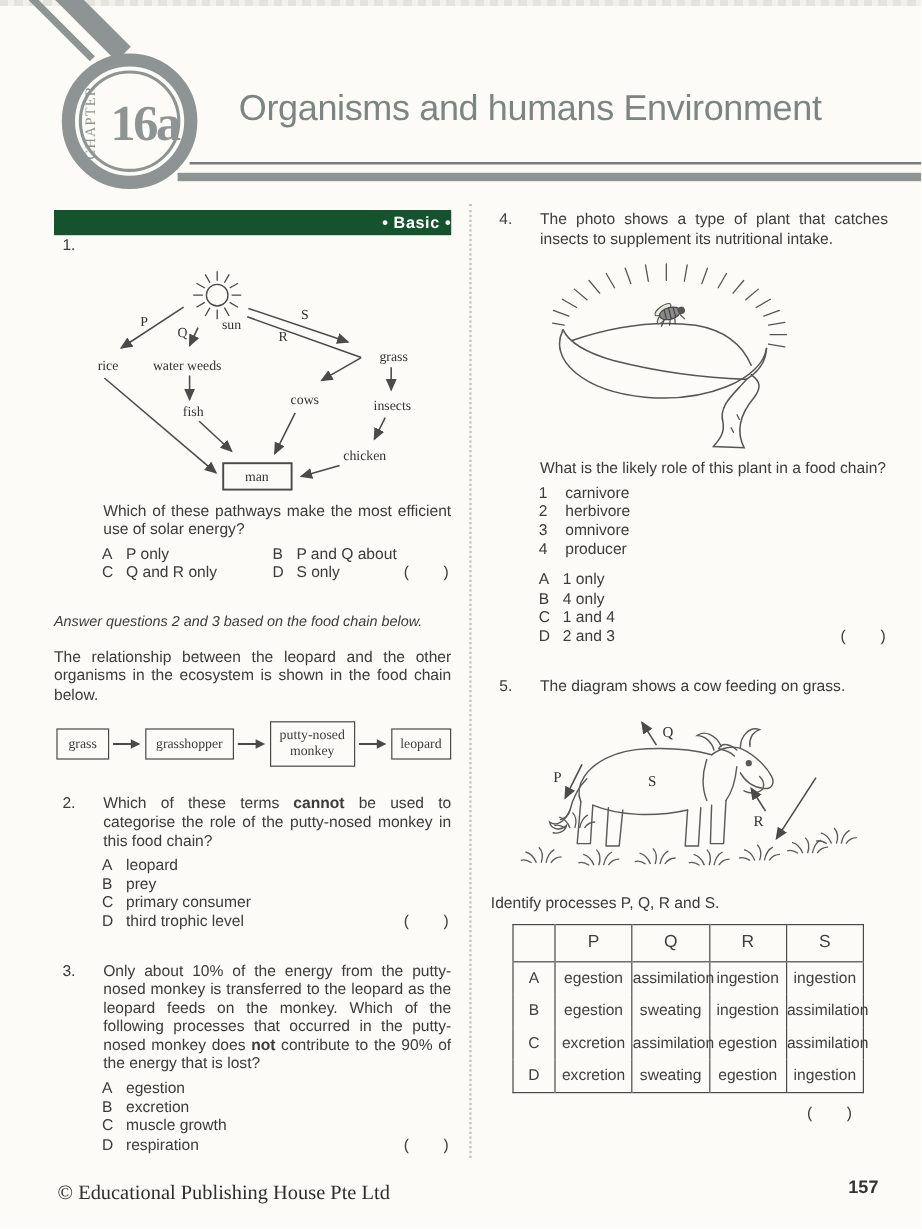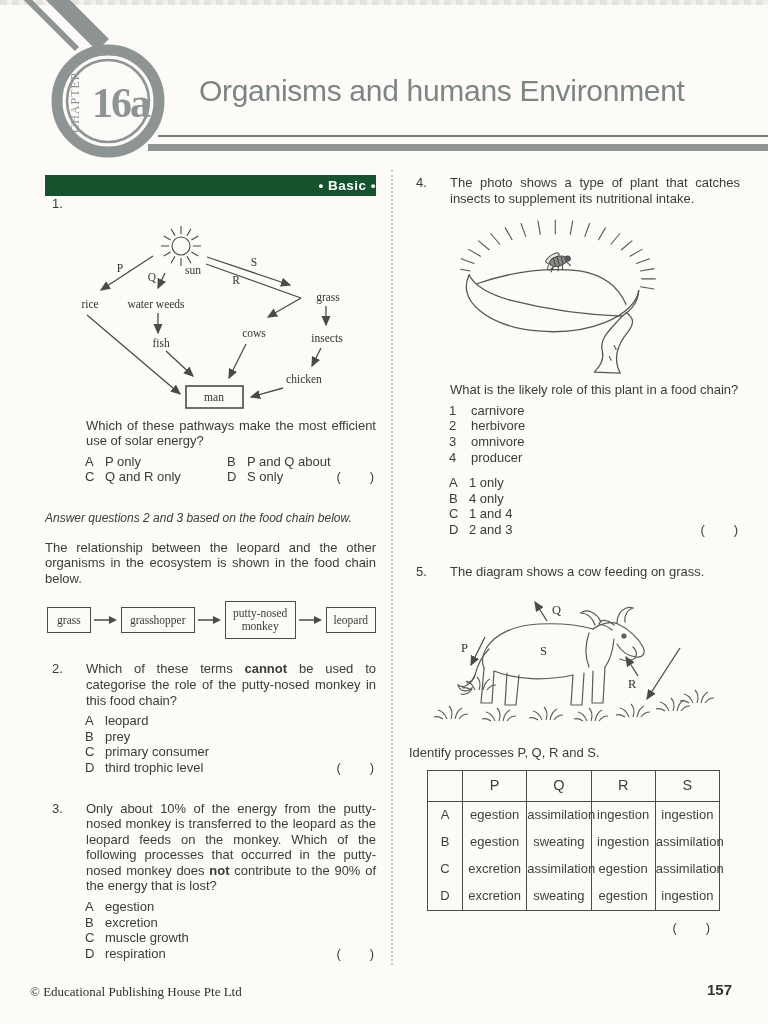--- a/index.html
+++ b/index.html
@@ -38,22 +38,22 @@
   .cow{display:block;margin:12px 0 0 12px;}
   .tcaption{margin-top:14px;}
   table.proc{border-collapse:collapse;table-layout:fixed;width:293px;font-size:13px;
         margin:9px 0 0 18px;border:1.6px solid #4a4a4a;}
   .proc th,.proc td{border-left:1.3px solid #4a4a4a;text-align:center;padding:0;font-weight:normal;color:#3f3f3f;}
   .proc th:first-child,.proc td:first-child{border-left:none;}
   .proc th{height:30px;font-size:14.5px;border-bottom:1.3px solid #4a4a4a;}
   .proc td{height:27px;}
   .proc .rowlab{width:34px;}
   .tans{margin-top:9px;text-align:right;padding-right:30px;white-space:pre;}
-  .footer-left{position:absolute;left:30px;top:984px;font-family:"Liberation Serif",serif;
-        font-size:13px;color:#2e2e2e;}
+  .footer-left{position:absolute;left:48px;top:984px;font-family:"Liberation Serif",serif;
+        font-size:17px;color:#2e2e2e;}
   .pagenum{position:absolute;right:36px;top:981px;font-size:15px;font-weight:bold;color:#333;}
   svg text{font-family:"Liberation Serif",serif;}
 </style>
 </head>
 <body>
 
 <div class="page">
   <div class="scan-top"></div>
 
   <svg class="hdr-svg" width="768" height="168" viewBox="0 0 768 168">

